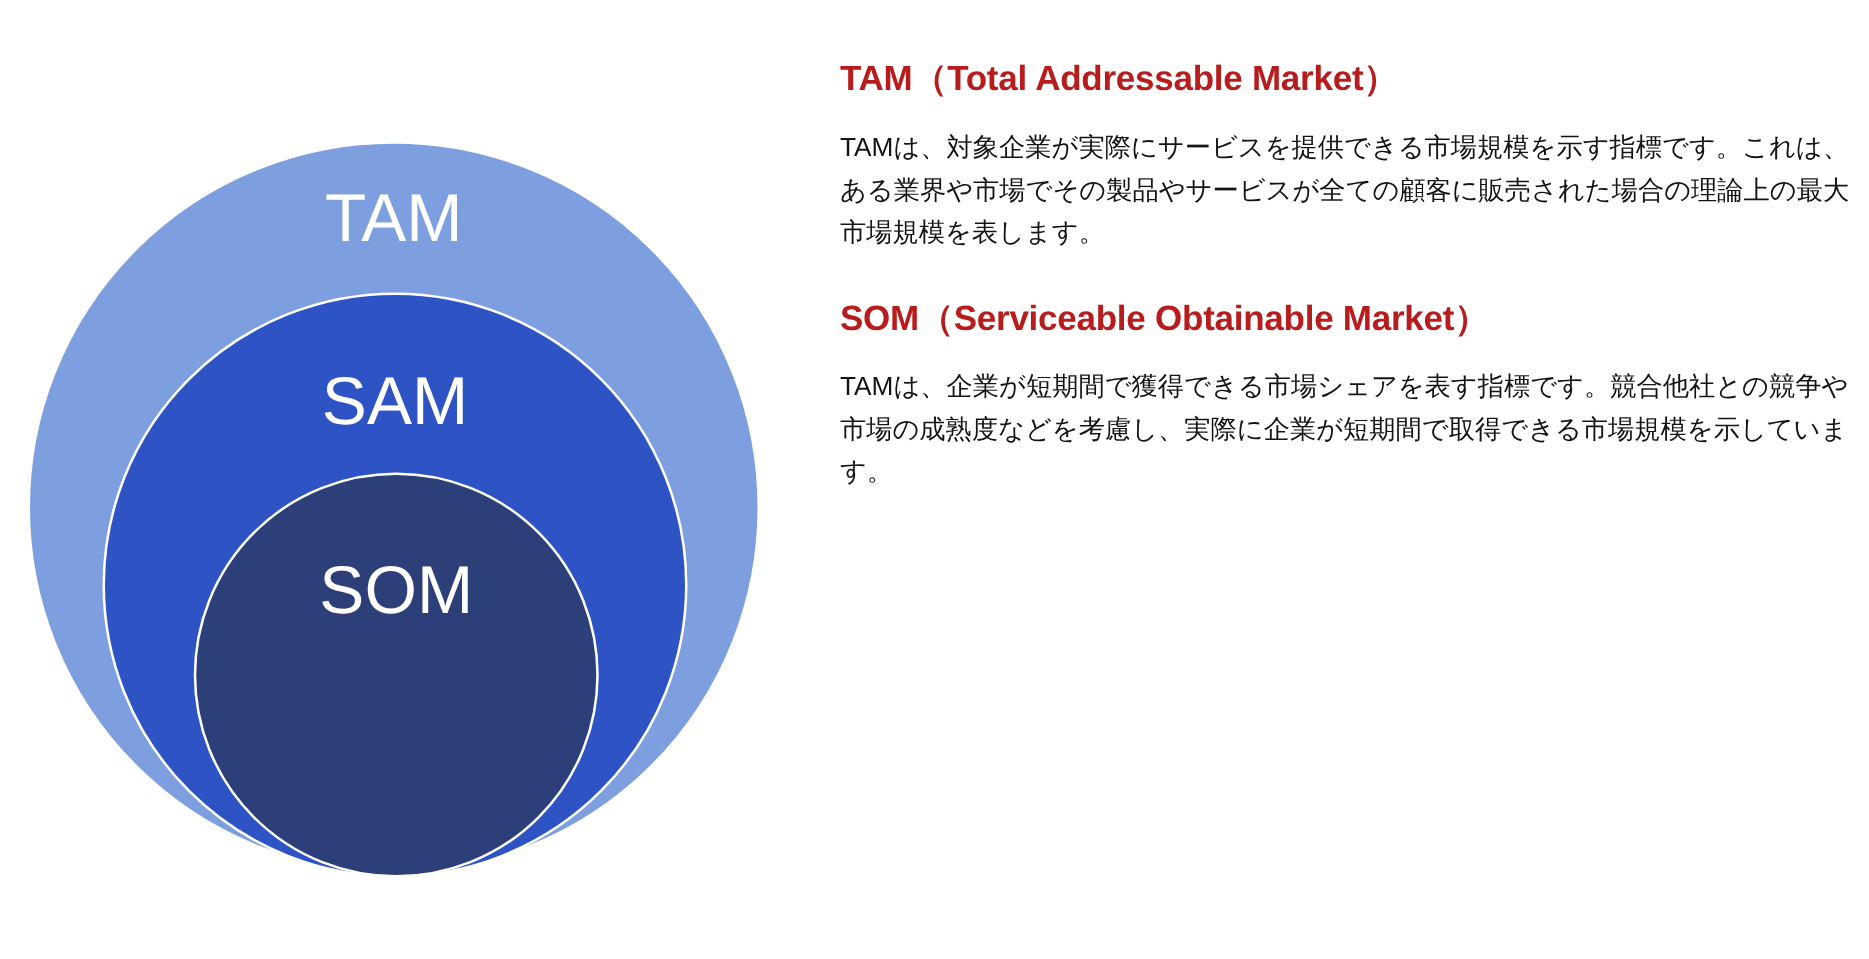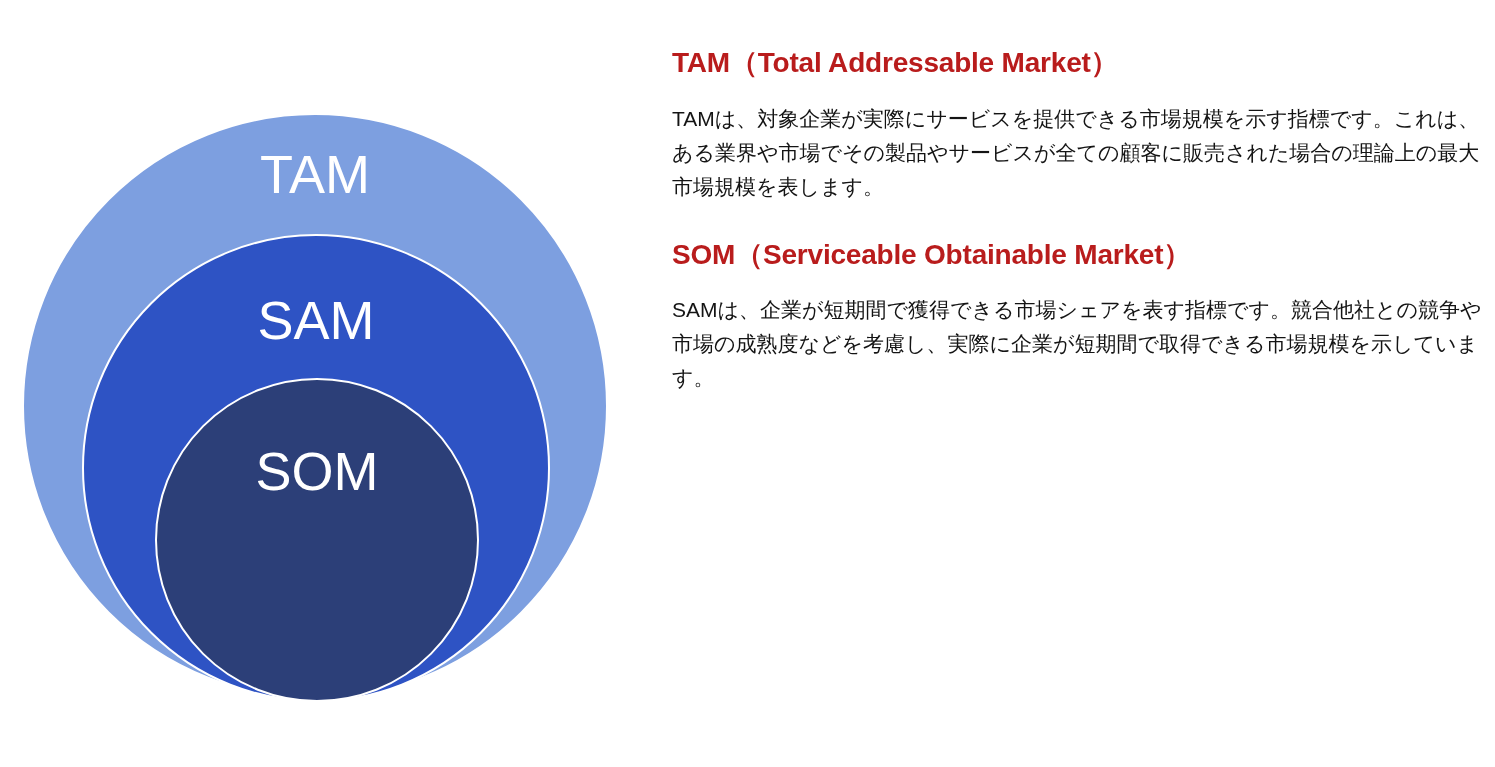--- a/index.html
+++ b/index.html
@@ -93,17 +93,17 @@
   <div class="definitions">
 
     <section class="def-block">
       <h2 class="def-heading">TAM（Total Addressable Market）</h2>
       <p class="def-body">TAMは、対象企業が実際にサービスを提供できる市場規模を示す指標です。これは、ある業界や市場でその製品やサービスが全ての顧客に販売された場合の理論上の最大市場規模を表します。</p>
     </section>
 
 
     <section class="def-block">
       <h2 class="def-heading">SOM（Serviceable Obtainable Market）</h2>
-      <p class="def-body">SAMは、企業が短期間で獲得できる市場シェアを表す指標です。競合他社との競争や市場の成熟度などを考慮し、実際に企業が短期間で取得できる市場規模を示しています。</p>
+      <p class="def-body">TAMは、企業が短期間で獲得できる市場シェアを表す指標です。競合他社との競争や市場の成熟度などを考慮し、実際に企業が短期間で取得できる市場規模を示しています。</p>
     </section>
 
   </div>
 </div>
 
 </body></html>

